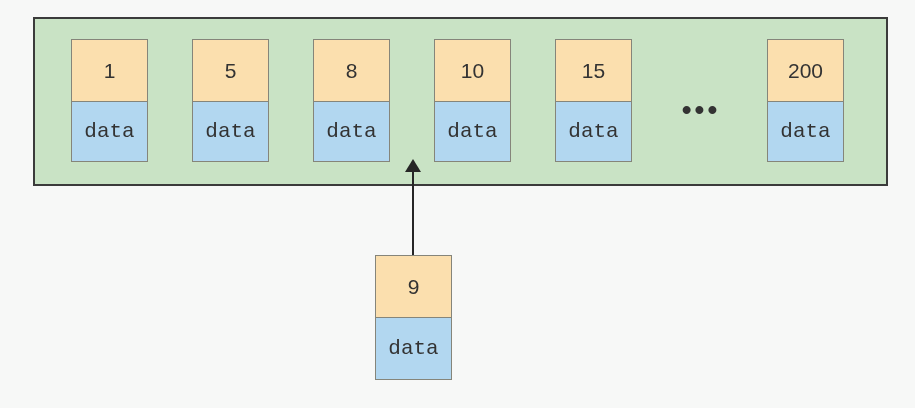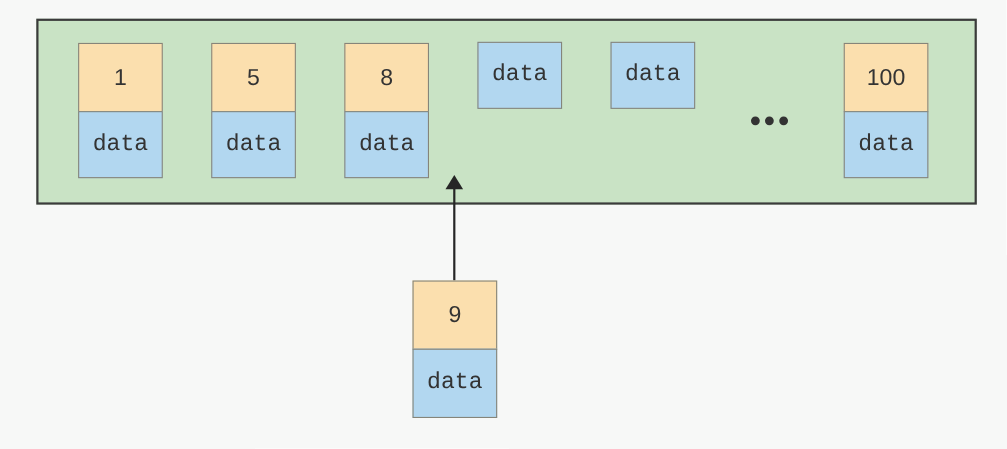--- a/index.html
+++ b/index.html
@@ -105,31 +105,33 @@
     <div class="cell key">5</div>
     <div class="cell val">data</div>
   </div>
 
   <div class="node" style="left:313px">
     <div class="cell key">8</div>
     <div class="cell val">data</div>
   </div>
 
   <div class="node" style="left:434px">
+    <div class="cell key">10</div>
     <div class="cell val">data</div>
   </div>
 
   <div class="node" style="left:555px">
+    <div class="cell key">15</div>
     <div class="cell val">data</div>
   </div>
 
   <div class="ellipsis">•••</div>
 
   <div class="node" style="left:767px">
-    <div class="cell key">100</div>
+    <div class="cell key">200</div>
     <div class="cell val">data</div>
   </div>
 
   <div class="arrow-line"></div>
   <div class="arrow-head"></div>
 
   <div class="node insert">
     <div class="cell key">9</div>
     <div class="cell val">data</div>
   </div>

